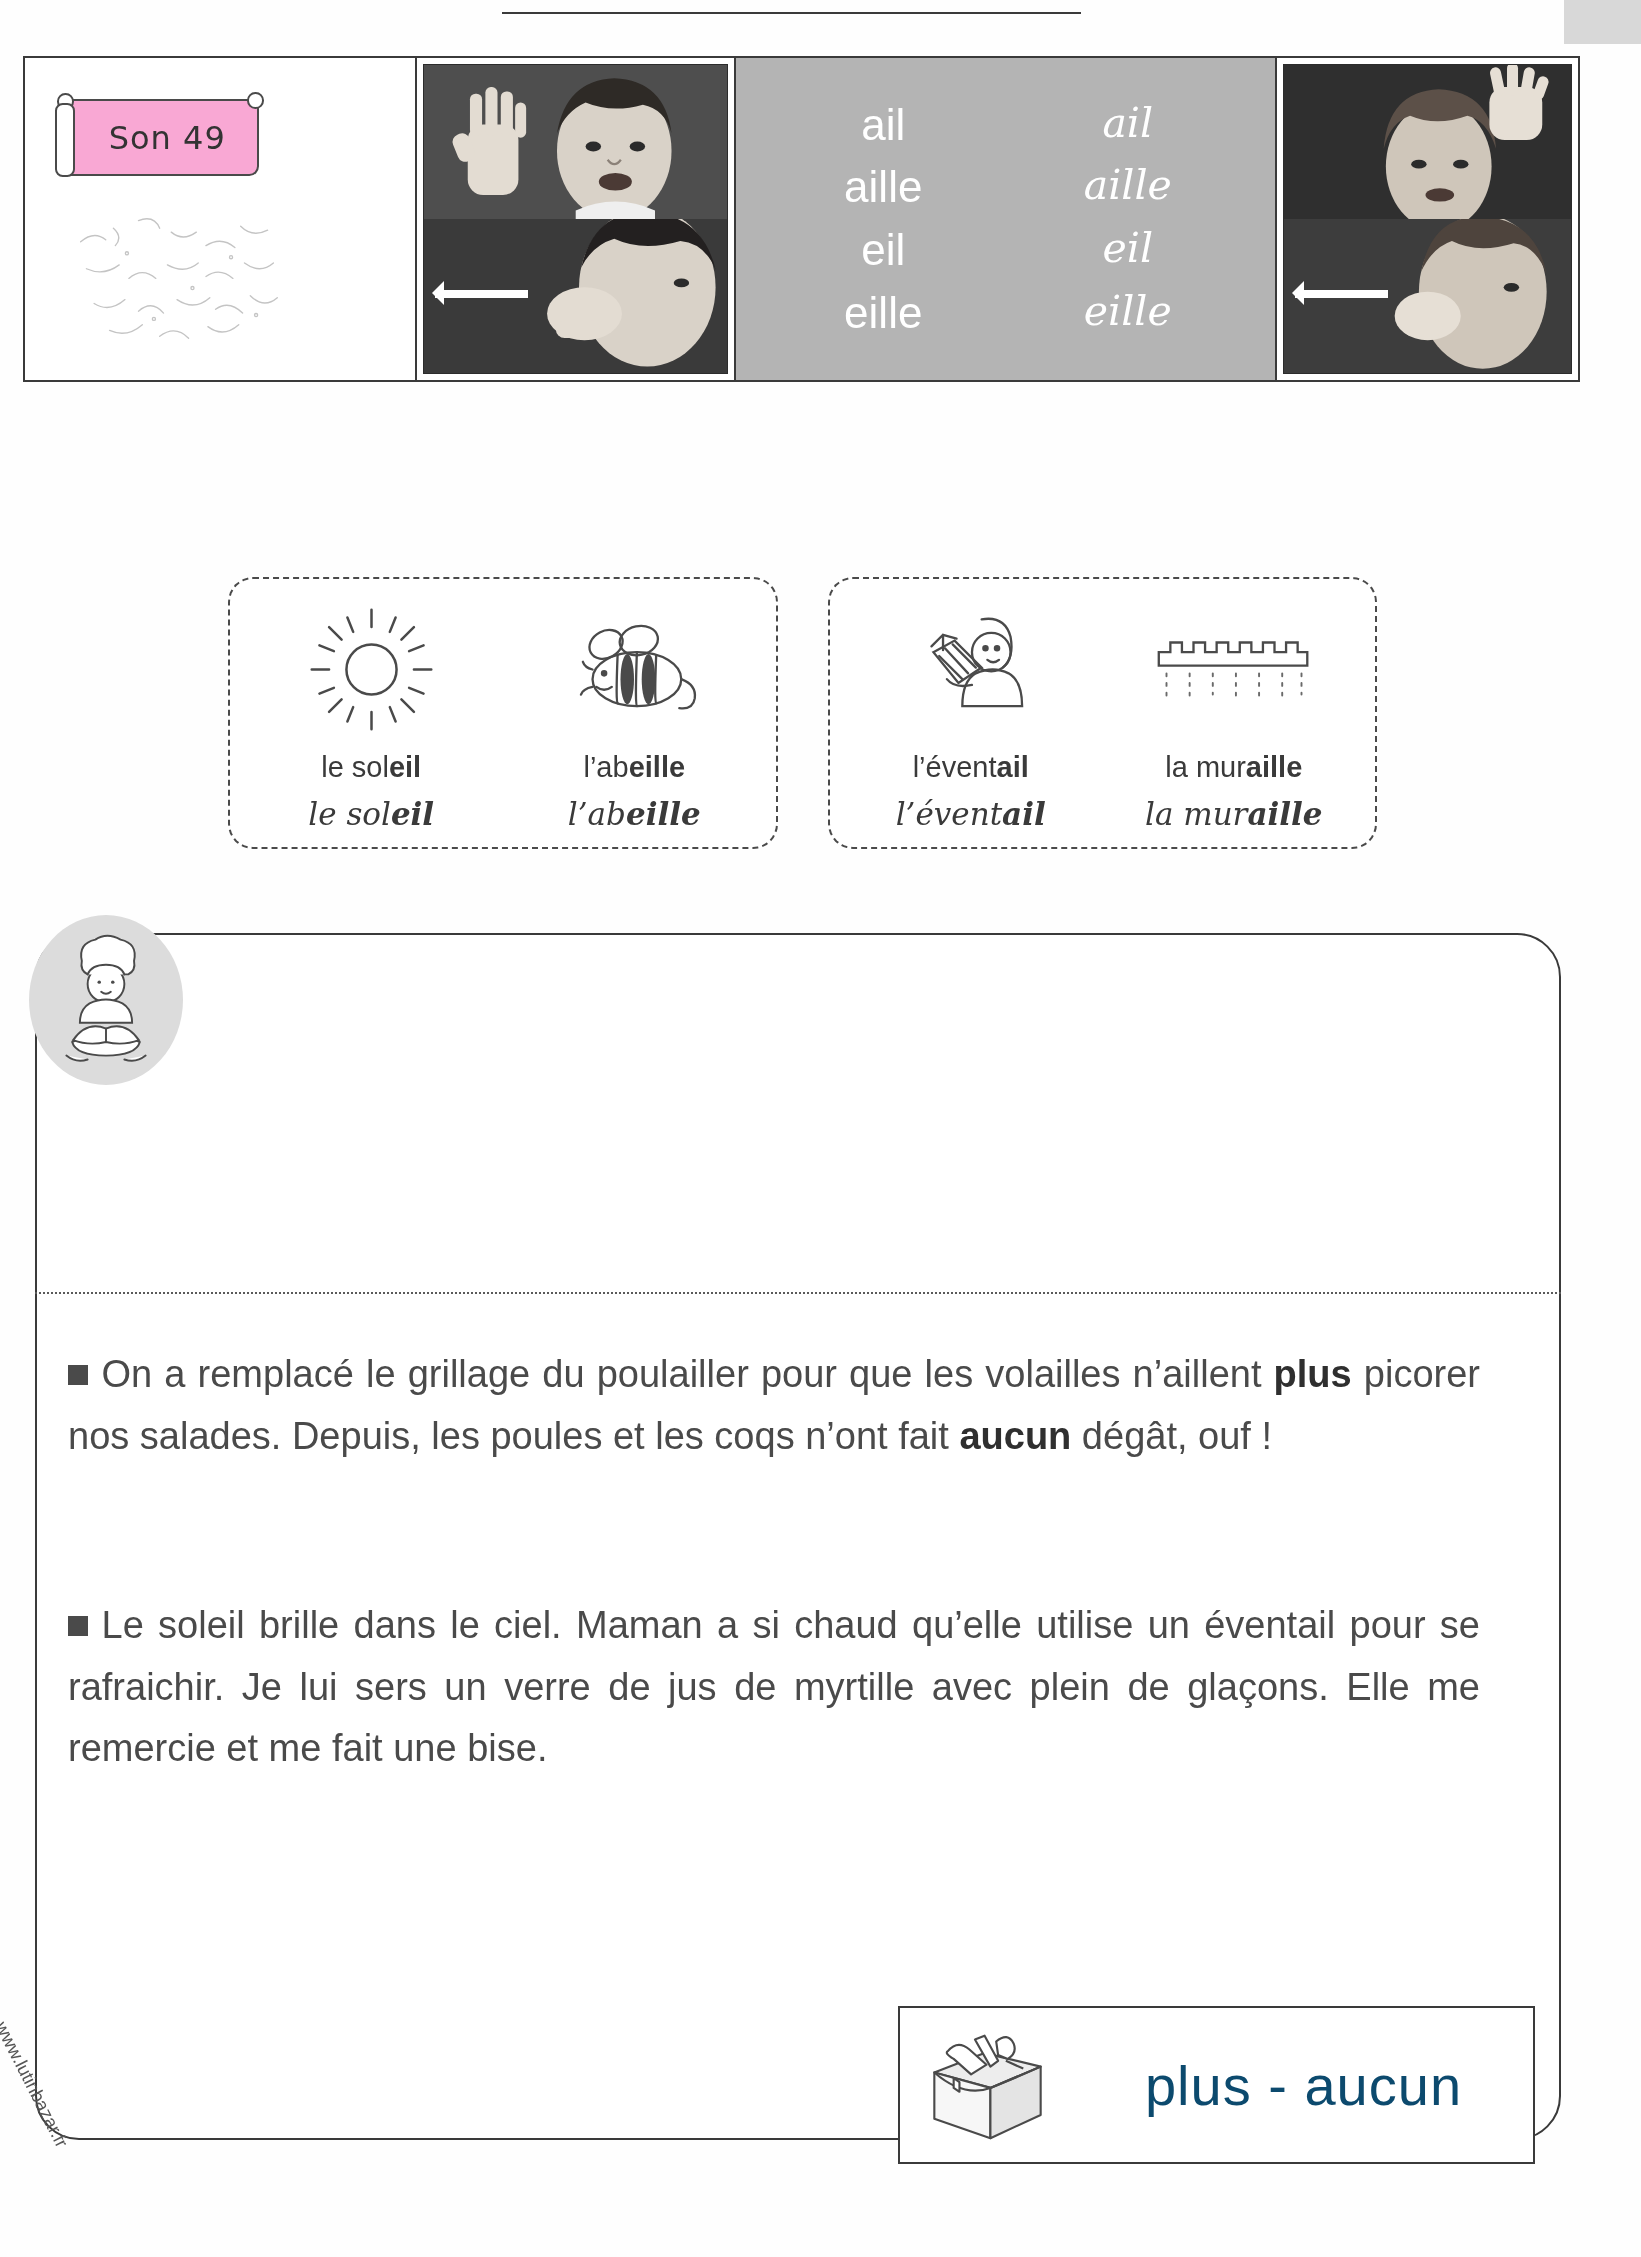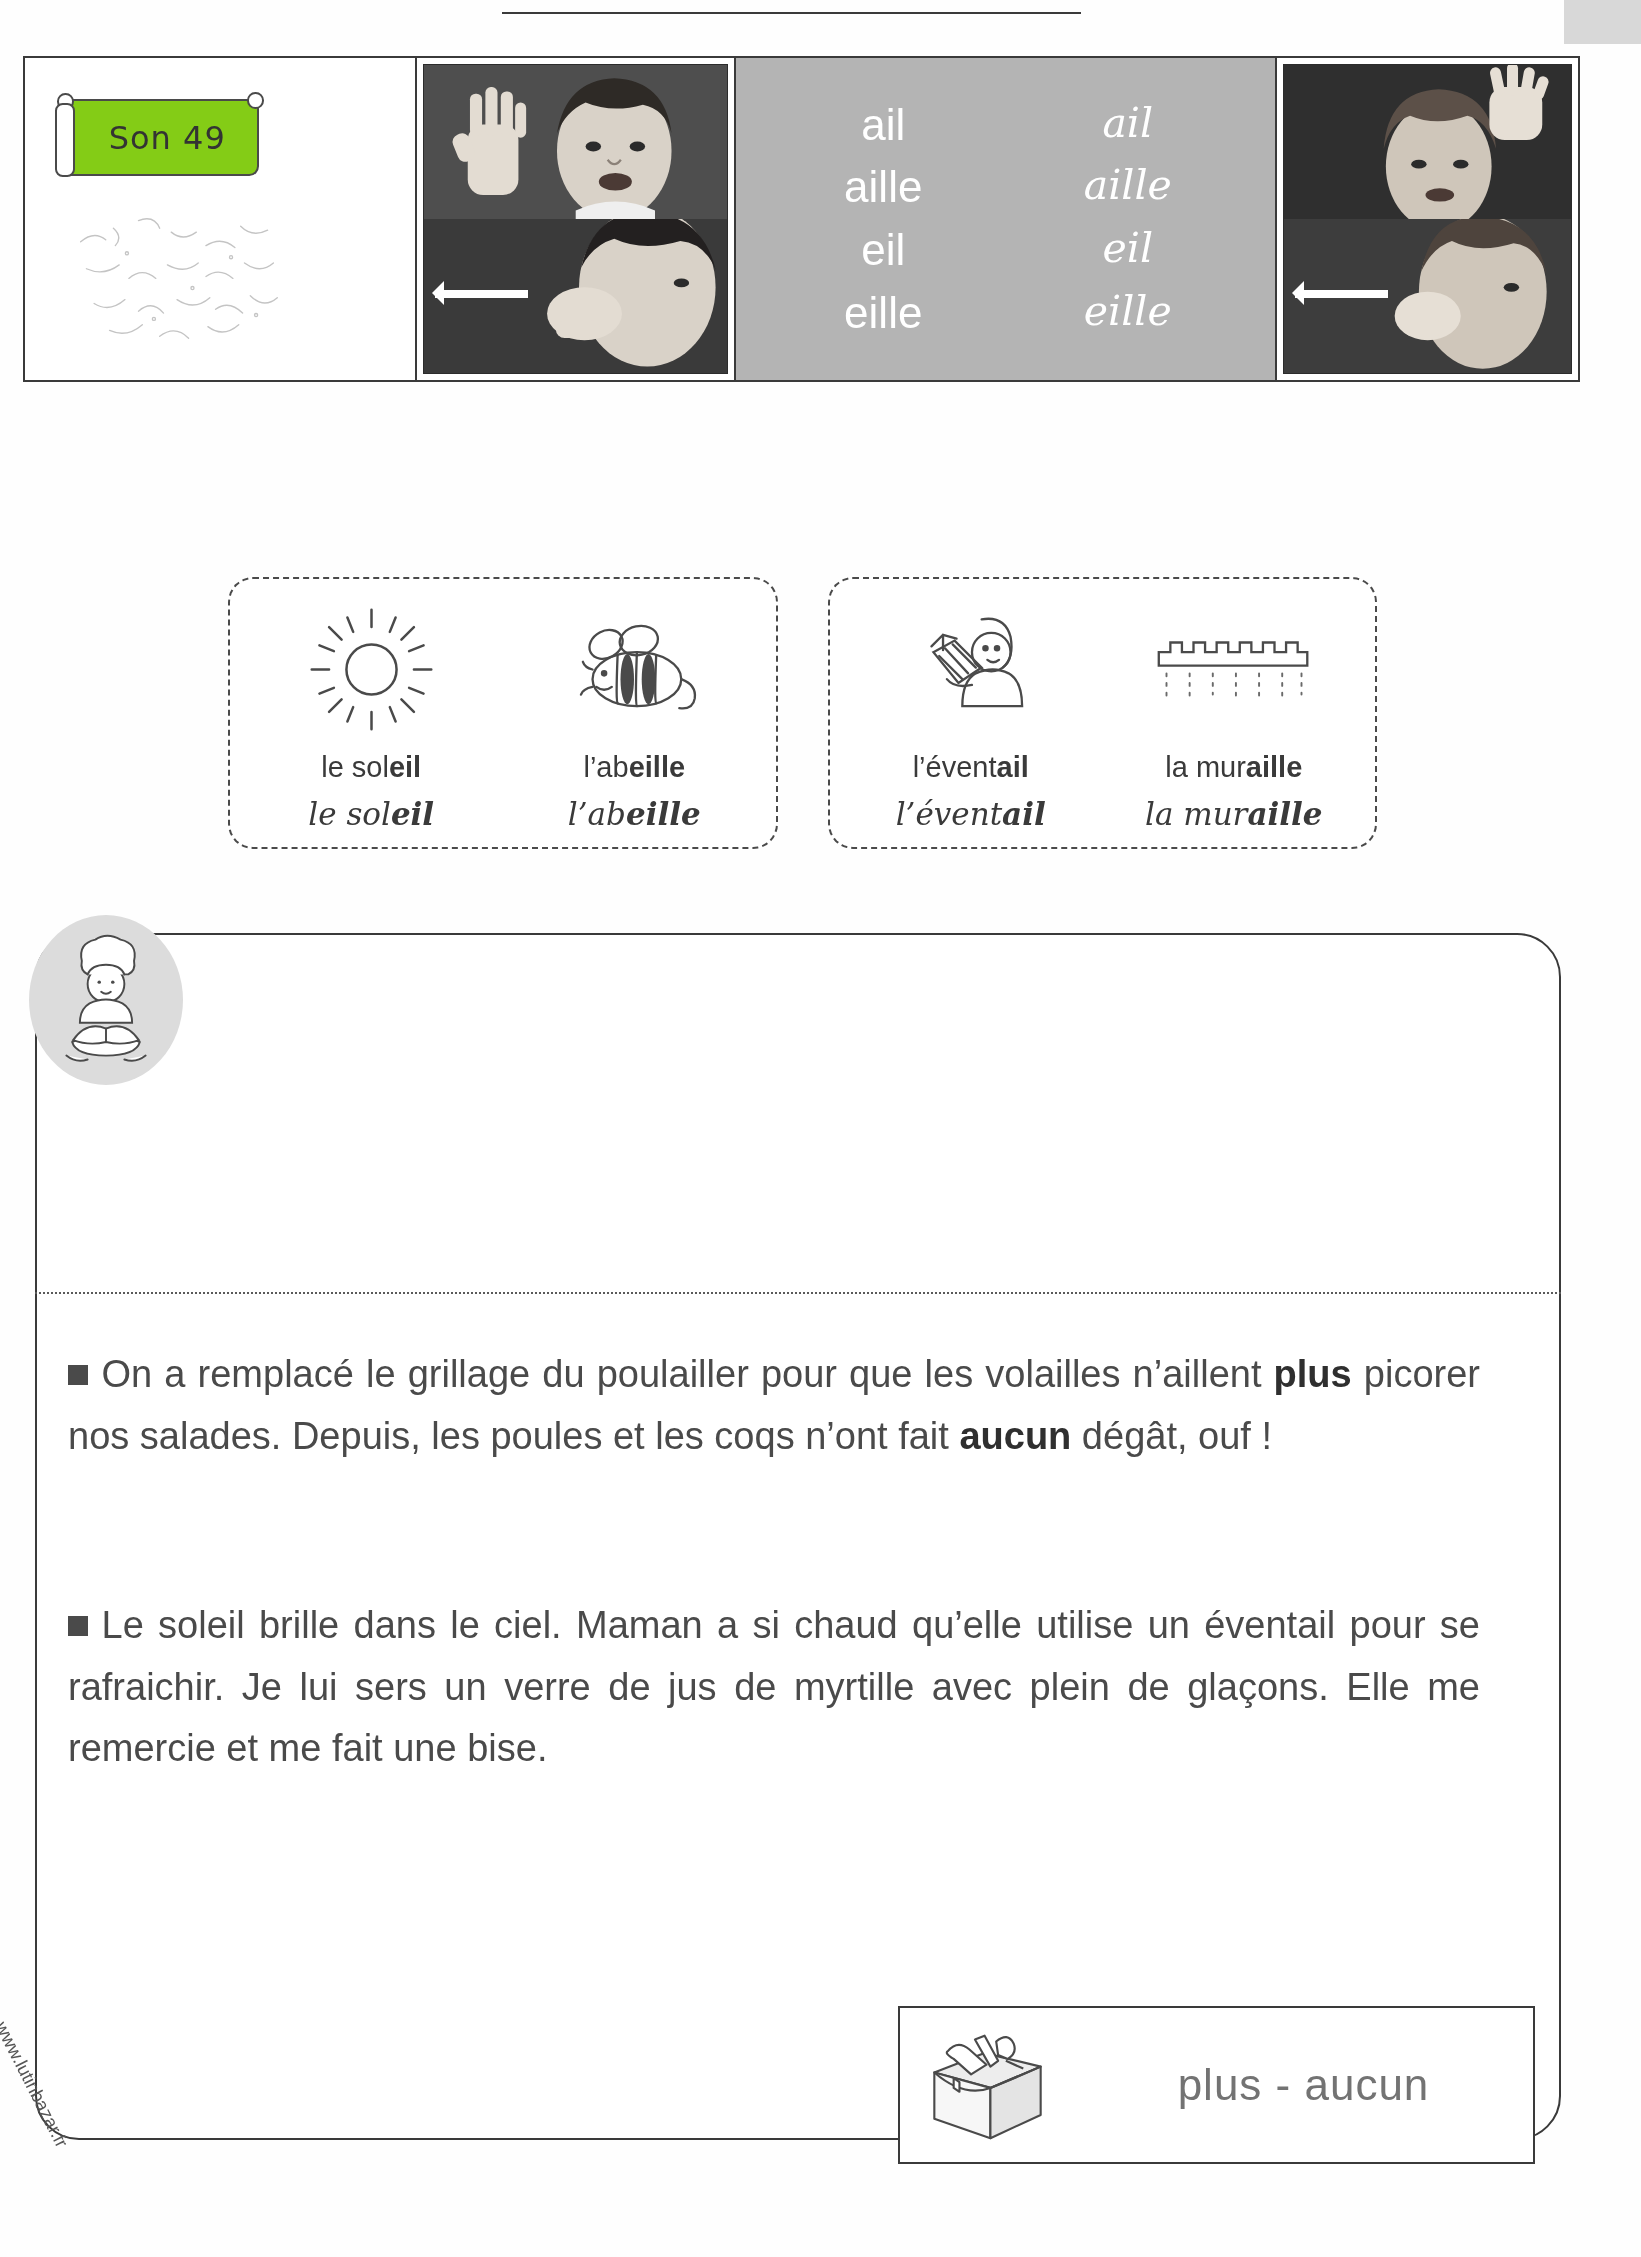--- a/index.html
+++ b/index.html
@@ -16,21 +16,21 @@
   }
   .cell{position:relative;}
   .cell-title{flex:0 0 390px;border-right:2.9px solid #3a3a3a;background:#fff;}
   .cell-photo{flex:0 0 319px;border-right:2.9px solid #3a3a3a;background:#fff;padding:5.8px;box-sizing:border-box;}
   .cell-letters{flex:1 1 auto;background:#b4b4b4;border-right:2.9px solid #3a3a3a;position:relative;}
   .cell-photo2{flex:0 0 301px;background:#fff;padding:5.8px;box-sizing:border-box;}
 
   
   .scroll{
     position:absolute;left:37px;top:41px;width:193px;height:73px;
-    border:2.4px solid #4a4a4a;border-radius:5.8px 9.7px 9.7px 5.8px;background:#84cc16;
+    border:2.4px solid #4a4a4a;border-radius:5.8px 9.7px 9.7px 5.8px;background:#f9a8d4;
   }
   .scroll:before,.scroll:after{
     content:"";position:absolute;width:12.6px;height:12.6px;border:2.4px solid #4a4a4a;border-radius:50%;background:#fff;
   }
   .scroll:before{left:-6.8px;top:-7.7px;}
   .scroll:after{right:-6.8px;top:-8.7px;}
   .scroll-curl{position:absolute;left:-8.7px;top:1.9px;width:15.4px;height:70px;border:2.4px solid #4a4a4a;border-radius:7.7px;background:#fff;}
   .scroll-label{
     position:absolute;inset:0;display:flex;align-items:center;justify-content:center;
     font-size:32px;letter-spacing:1px;color:#333;font-family:"DejaVu Sans",sans-serif;
@@ -82,21 +82,21 @@
   .para2{top:1595px;}
   .bullet{display:inline-block;width:20px;height:20px;background:#4a4a4a;margin-right:13.5px;vertical-align:1.9px;}
   .para b{font-weight:bold;color:#2f2f2f;}
 
   
   .bottombox{
     position:absolute;left:898px;top:2006px;width:637px;height:158px;
     border:2.9px solid #3a3a3a;background:#fff;display:flex;align-items:center;box-sizing:border-box;
   }
   .bb-pic{flex:0 0 174px;display:flex;align-items:center;justify-content:center;}
-  .bb-txt{flex:1;font-size:44px;color:#737373;text-align:center;letter-spacing:1px;}
+  .bb-txt{flex:1;font-size:56px;color:#0c4a6e;text-align:center;letter-spacing:1px;}
 
   
   .foot{
     position:absolute;left:9.7px;top:2018px;width:232px;font-size:18.3px;color:#555;
     transform:rotate(63deg);transform-origin:left top;white-space:nowrap;
   }
   .topstub{position:absolute;left:502px;top:0;width:579px;height:11.6px;border-bottom:2.9px solid #3a3a3a;}
   .corner{position:absolute;right:0;top:0;width:77px;height:44px;background:#d8d8d8;}
 </style>
 </head>

